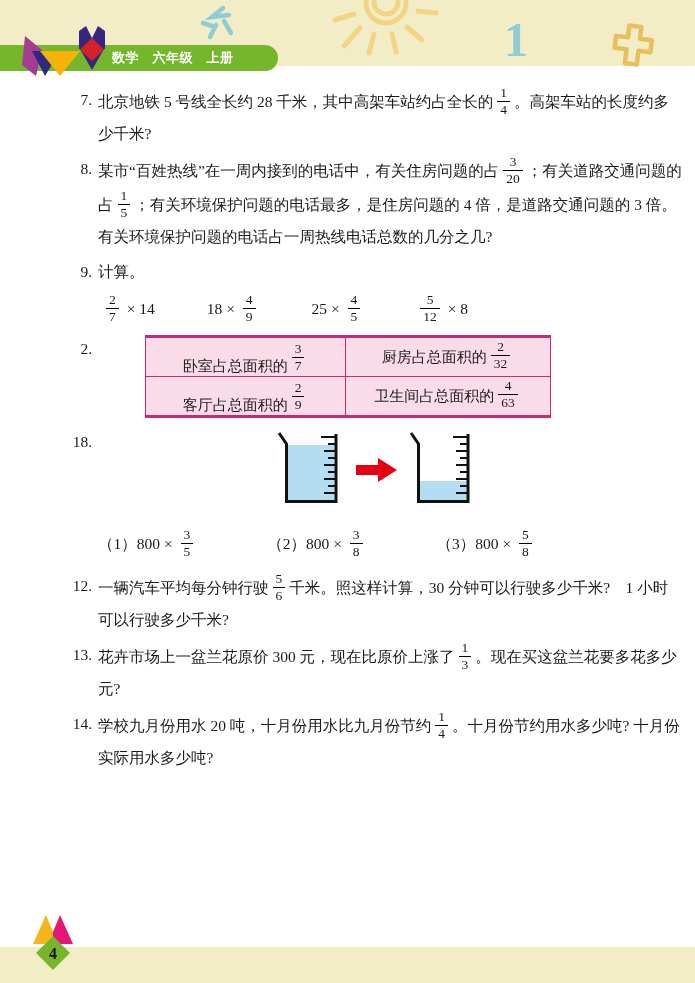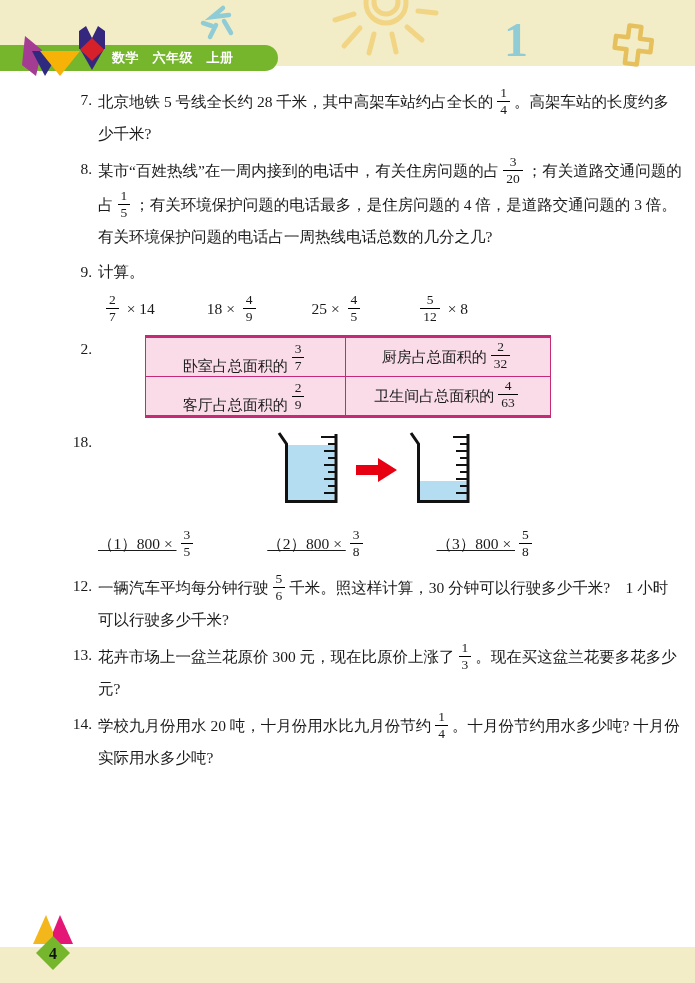--- a/index.html
+++ b/index.html
@@ -47,21 +47,21 @@
     border:1.5px solid var(--table-border);border-top-width:3px;border-bottom-width:3px;
     background:var(--table-pink-bg);width:404px;
   }
   .cell{
     height:38px;display:flex;align-items:center;justify-content:center;font-size:15px;white-space:nowrap;
   }
   .cell.c0{border-right:1.5px solid var(--table-border);align-items:flex-end;}
   .cell.r0{border-bottom:1.5px solid var(--table-border);}
   
   .figure{display:flex;align-items:center;gap:10px;margin:8px 0 6px 178px;height:84px;}
-  .options-row{display:flex;gap:70px;margin:16px 0 0 0;font-size:15.5px;align-items:center;text-decoration:underline;}
+  .options-row{display:flex;gap:70px;margin:16px 0 0 0;font-size:15.5px;align-items:center;}
   .option{white-space:nowrap;}
   
   .bottom-band{position:absolute;left:0;top:947px;width:695px;height:36px;background:var(--band-bg);}
   .page-marker{position:absolute;left:30px;top:912px;z-index:2;}
 </style>
 </head>
 <body>
 
 <div class="page">
 

